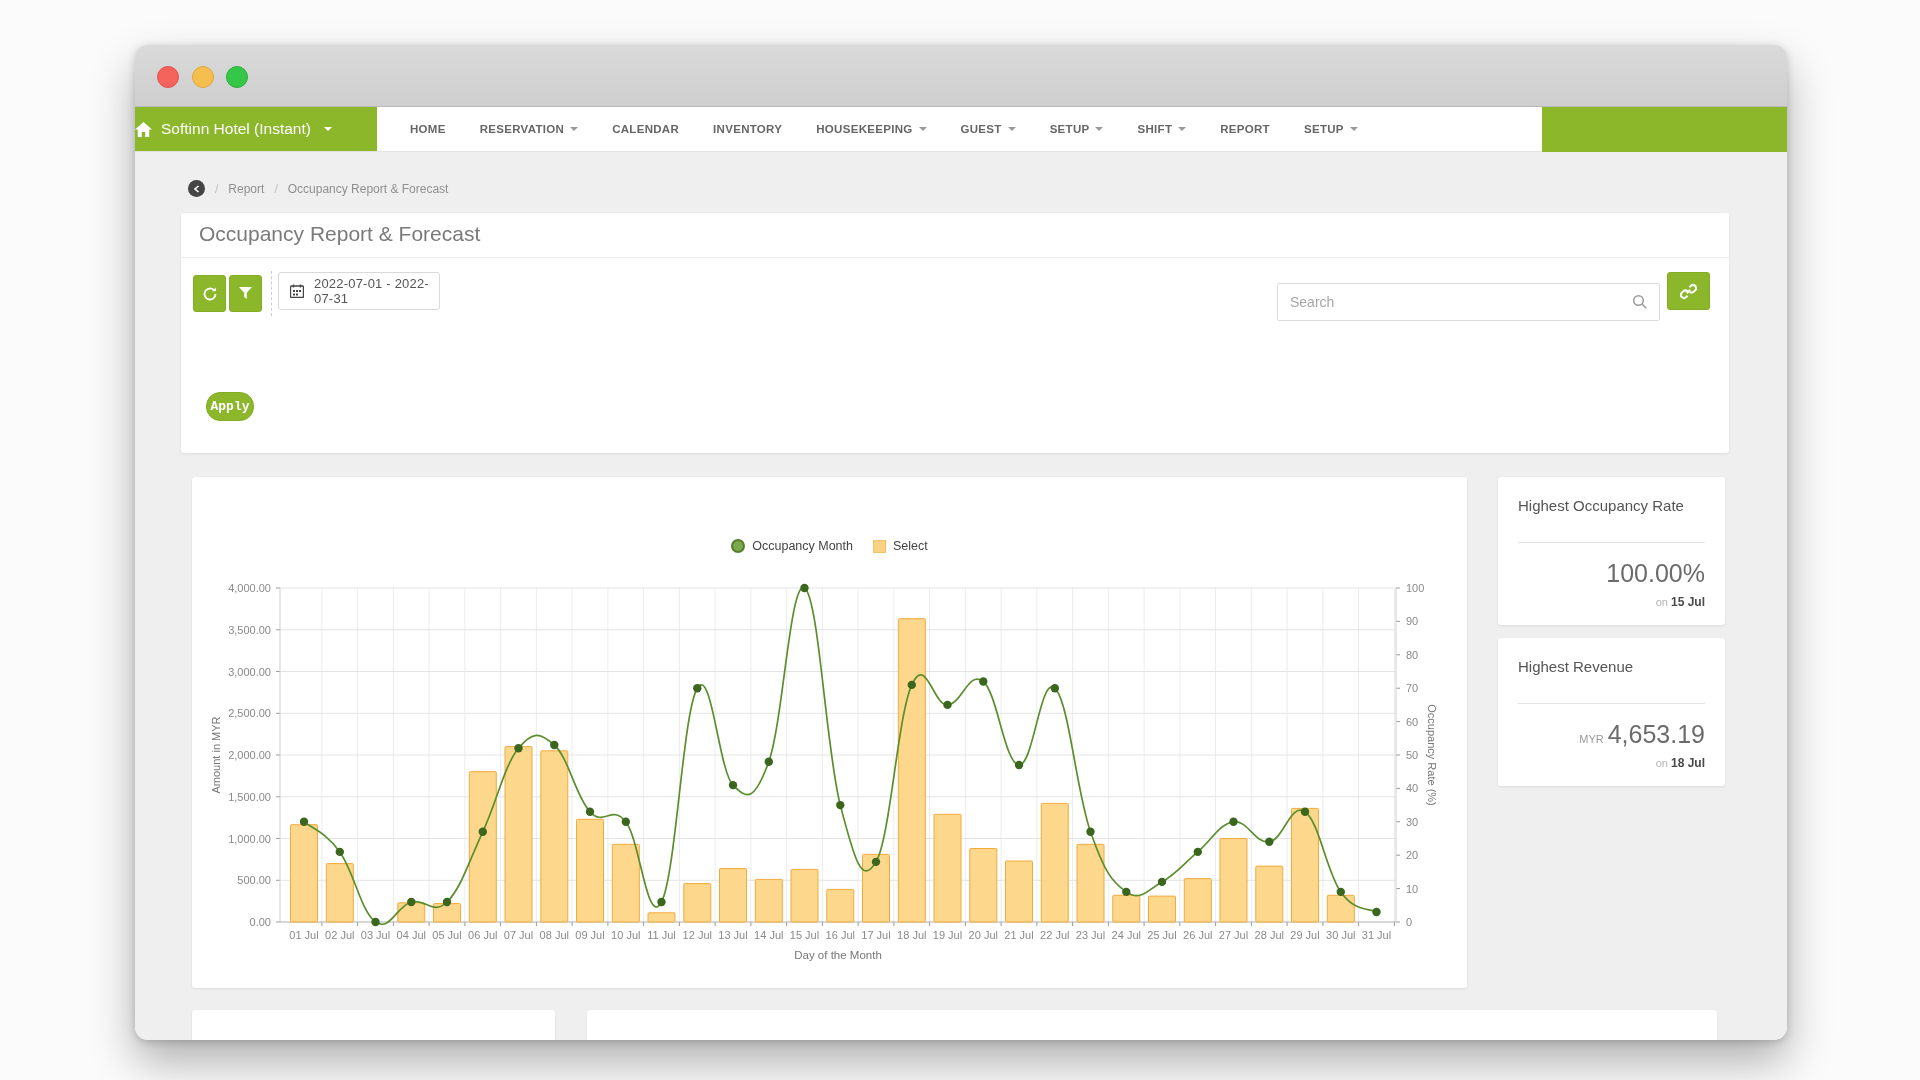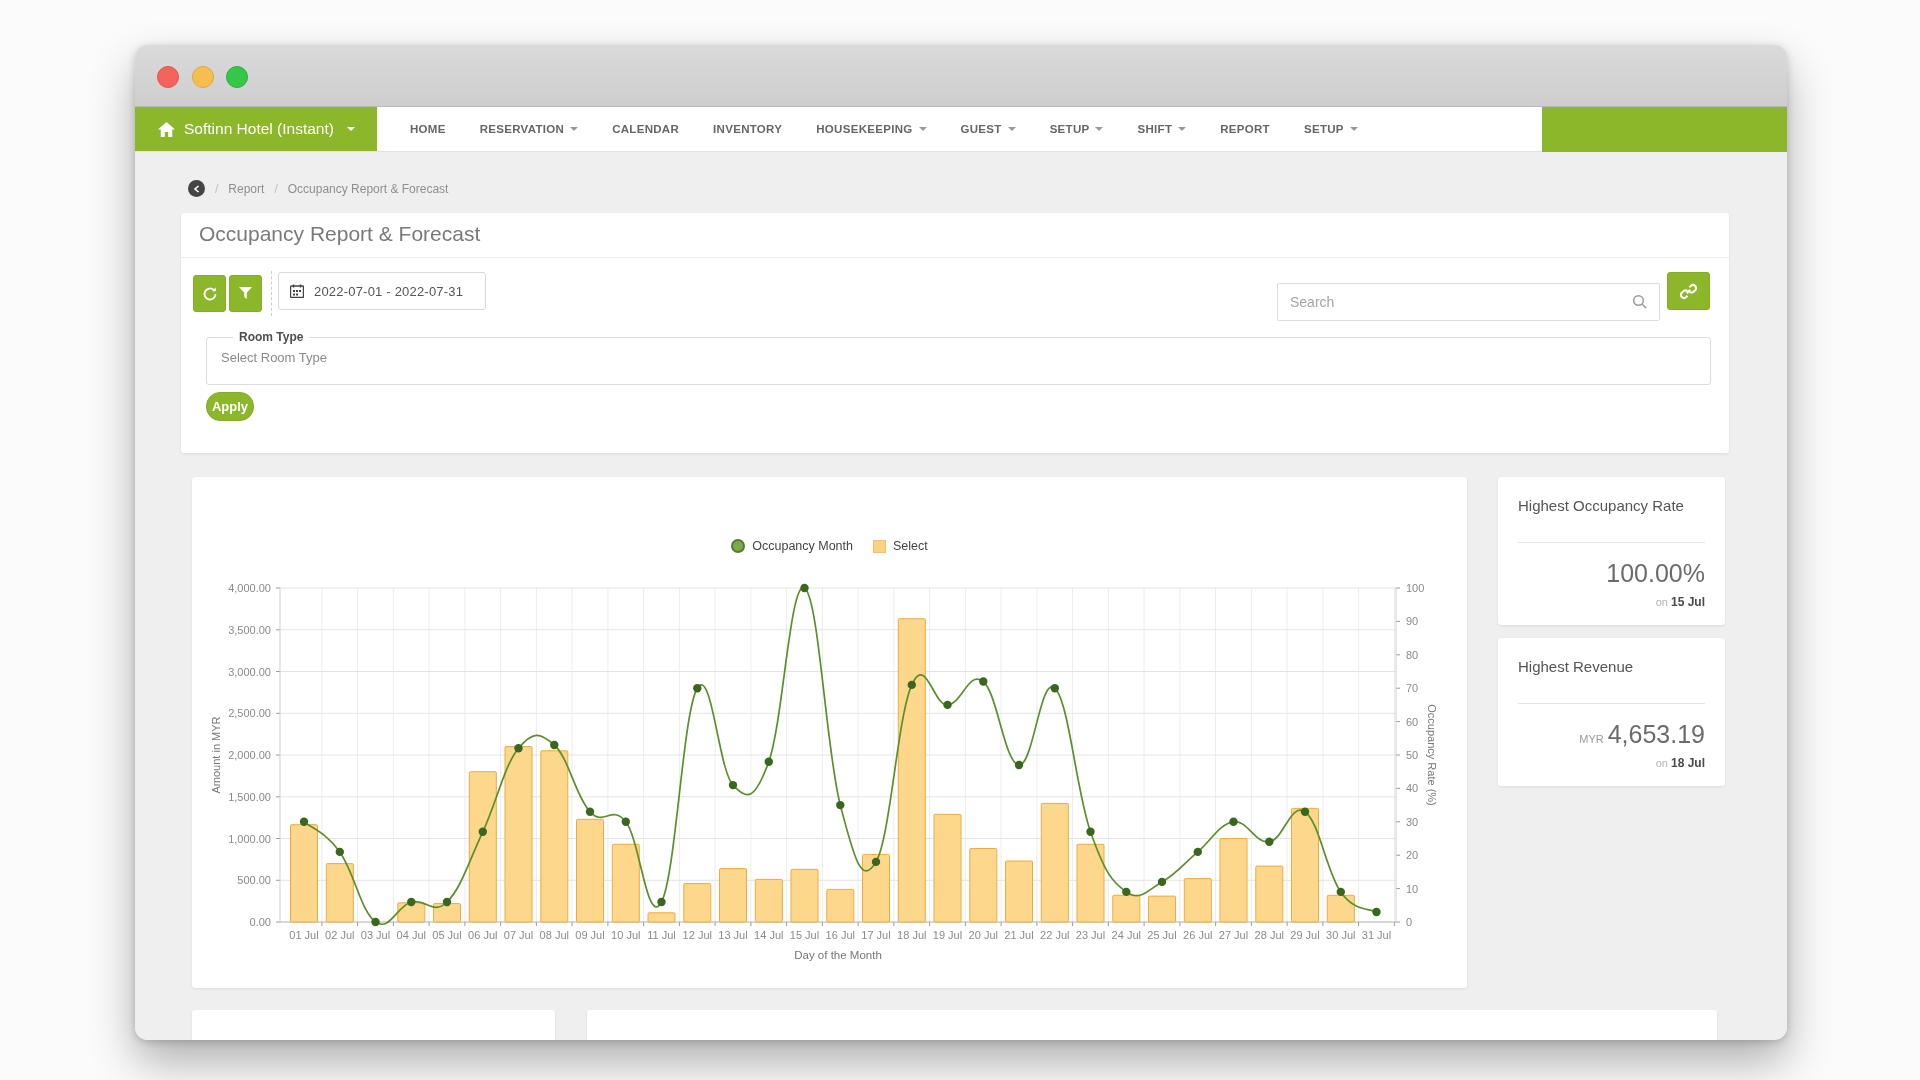--- a/index.html
+++ b/index.html
@@ -14,21 +14,21 @@
   .titlebar { position:relative; height:62px;
     background:linear-gradient(#dadada,#cecece); border-bottom:1px solid #b9b9b9; }
   .light { position:absolute; top:21px; width:22px; height:22px; border-radius:50%; }
   .light.red    { left:22px;  background:#f4635c; border:1px solid #e0514b; }
   .light.yellow { left:57px;  background:#f6bE4f; border:1px solid #e2a63a; }
   .light.green  { left:91px;  background:#35c748; border:1px solid #27b03a; }
 
   
   .navbar { position:relative; height:45px; background:#ffffff; border-bottom:1px solid #e3e3e3; display:flex; }
   .brand { width:242px; background:#8cb72b; color:#fff; display:flex; align-items:center; gap:9px;
-    padding-left:23px; font-size:15.5px; cursor:pointer; flex:0 0 auto; }
+    font-size:15.5px; cursor:pointer; flex:0 0 auto; }
   .brand .caret { border-top-color:#fff; margin-left:4px; }
   .nav-items { display:flex; align-items:stretch; padding-left:16px; flex:1 1 auto; }
   .nav-item { display:flex; align-items:center; gap:6px; padding:0 17px; font-size:11.5px;
     font-weight:700; color:#666; letter-spacing:.3px; cursor:pointer; white-space:nowrap; }
   .caret { width:0; height:0; border-left:4px solid transparent; border-right:4px solid transparent;
     border-top:4px solid #999; display:inline-block; }
   .nav-right { position:absolute; right:0; top:0; width:245px; height:45px; background:#8cb72b; }
 
   
   .content { position:relative; height:888px; background:#efeff0; }
@@ -44,39 +44,39 @@
 
   
   .header-card { left:46px; top:61px; width:1548px; height:240px; }
   .page-title { position:absolute; left:18px; top:9px; font-size:21px; font-weight:400; color:#7a7a7a; }
   .title-rule { position:absolute; left:0; top:44px; width:100%; border-bottom:1px solid #ededed; }
   .btn-green { position:absolute; background:#8cb72b; border:1px solid #84ad25; border-radius:3px;
     display:flex; align-items:center; justify-content:center; cursor:pointer; color:#fff; }
   .btn-refresh { left:12px; top:62px; width:33px; height:37px; }
   .btn-filter  { left:48px; top:62px; width:33px; height:37px; }
   .dash-sep { position:absolute; left:90px; top:58px; height:45px; border-left:1px dashed #ccc; }
-  .date-box { position:absolute; left:97px; top:59px; width:208px; height:38px; background:#fff;
+  .date-box { position:absolute; left:97px; top:59px; width:162px; height:38px; background:#fff;
     border:1px solid #d9d9d9; border-radius:3px; display:flex; align-items:center; gap:10px;
     padding-left:11px; cursor:pointer; }
   .date-box .date-text { font-size:13px; color:#555; letter-spacing:.2px; }
   .search-wrap { position:absolute; left:1096px; top:70px; width:383px; height:38px;
     border:1px solid #dcdcdc; border-radius:2px; background:#fff; display:flex; align-items:center; }
   .search-wrap input { flex:1; border:none; outline:none; height:100%; padding:0 12px; font-size:14px;
     color:#555; font-family:"Liberation Sans",sans-serif; background:transparent; }
   .search-wrap input::placeholder { color:#a5a5a5; }
   .search-icon-zone { width:38px; height:100%; display:flex; align-items:center; justify-content:center;
     cursor:pointer; }
   .btn-link { left:1486px; top:59px; width:43px; height:38px; }
   fieldset.room-type { position:absolute; left:25px; top:117px; width:1505px; height:55px;
     border:1px solid #dcdcdc; border-radius:3px; padding:4px 14px 8px; }
   fieldset.room-type legend { margin-left:12px; padding:0 6px; font-size:12px; font-weight:700; color:#4e4e4e; }
   .room-type-placeholder { font-size:13px; color:#8a8a8a; margin-top:2px; cursor:text; }
   .btn-apply { position:absolute; left:25px; top:179px; width:48px; height:29px; background:#8cb72b;
     border:1px solid #84ad25; border-radius:14px; color:#fff; font-size:13px; font-weight:700;
-    font-family:Liberation Sans, sans-serif; cursor:pointer; }
+    font-family:Liberation Mono, monospace; cursor:pointer; }
 
   
   .chart-card { left:57px; top:325px; width:1275px; height:511px; }
   .chart-title { position:absolute; top:24px; width:100%; text-align:center; font-size:13.5px;
     font-weight:700; color:#666; }
   .chart-legend { position:absolute; top:62px; width:100%; display:flex; justify-content:center;
     gap:20px; align-items:center; }
   .legend-item { display:flex; align-items:center; gap:7px; font-size:12.5px; color:#444; }
   .legend-circle { width:14px; height:14px; border-radius:50%; background:#7ba94d; border:2px solid #567d2c; }
   .legend-square { width:13px; height:13px; background:#fbd284; border:1px solid #f2c26a; }
@@ -229,24 +229,20 @@
         <div class="btn-green btn-link">
           <span>
             <svg width="17" height="17" viewBox="0 0 16 16" fill="none" stroke="#fff" stroke-width="1.9">
               <path d="M6.4 9.6 L9.6 6.4"></path>
               <path d="M8.9 4.0 l1.3-1.3 a2.9 2.9 0 0 1 4.1 4.1 L13 8.1 a2.9 2.9 0 0 1 -4.1 0"></path>
               <path d="M7.1 12.0 l-1.3 1.3 a2.9 2.9 0 0 1 -4.1-4.1 L3 7.9 a2.9 2.9 0 0 1 4.1 0"></path>
             </svg>
           </span>
         </div>
 
-        <fieldset class="room-type">
-          <legend>Room Type</legend>
-          <div class="room-type-placeholder">Select Room Type</div>
-        </fieldset>
 
         <button class="btn-apply">Apply</button>
       </section>
 
       <section class="card chart-card">
         <div class="chart-legend" id="chart-legend">
             <div class="legend-item">
               <span class="legend-circle"></span>
               <span>Occupancy Month</span>
             </div>

